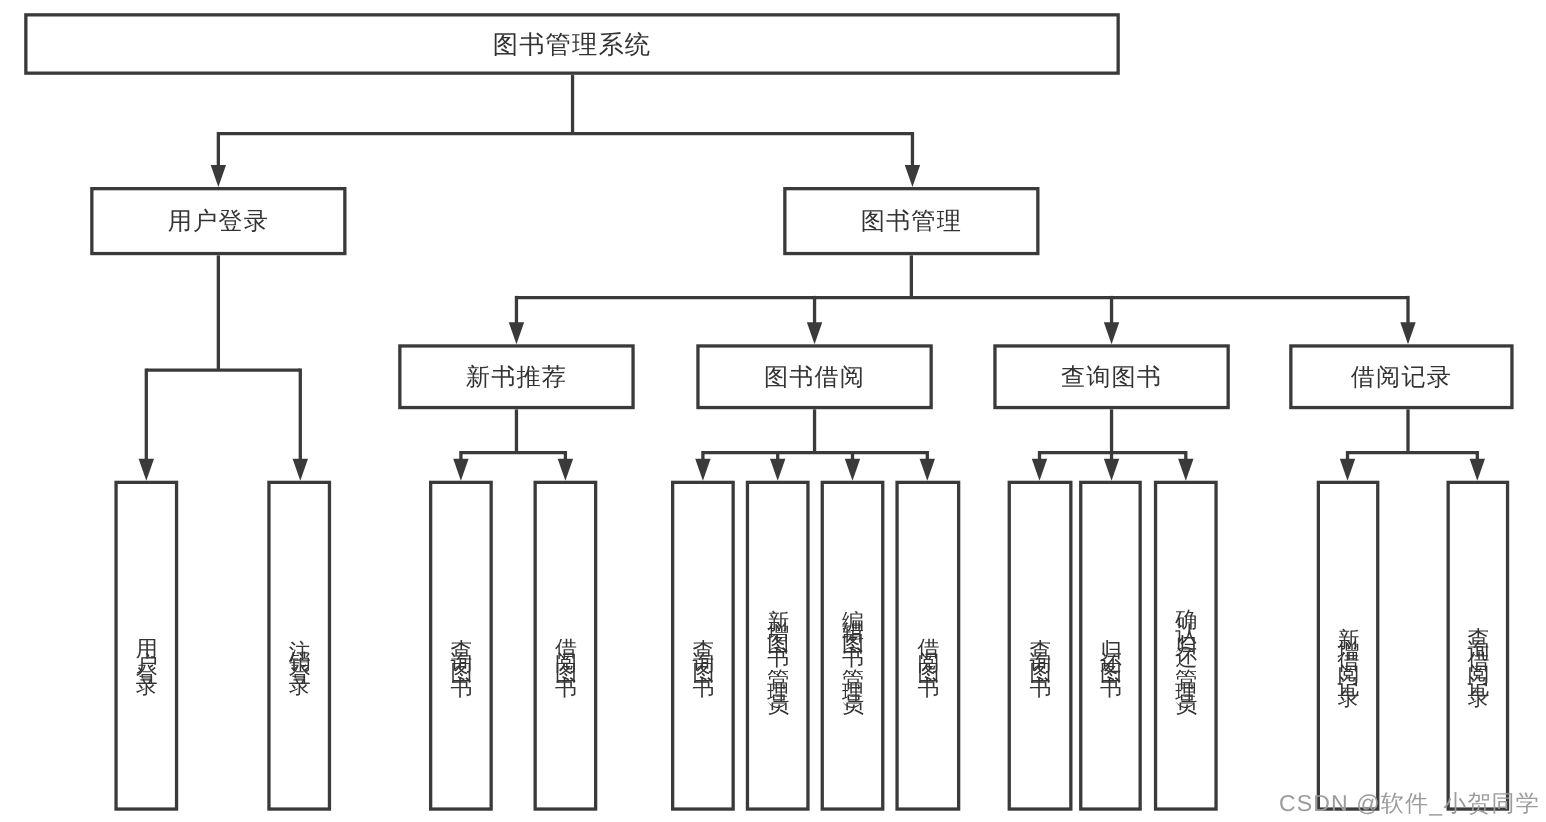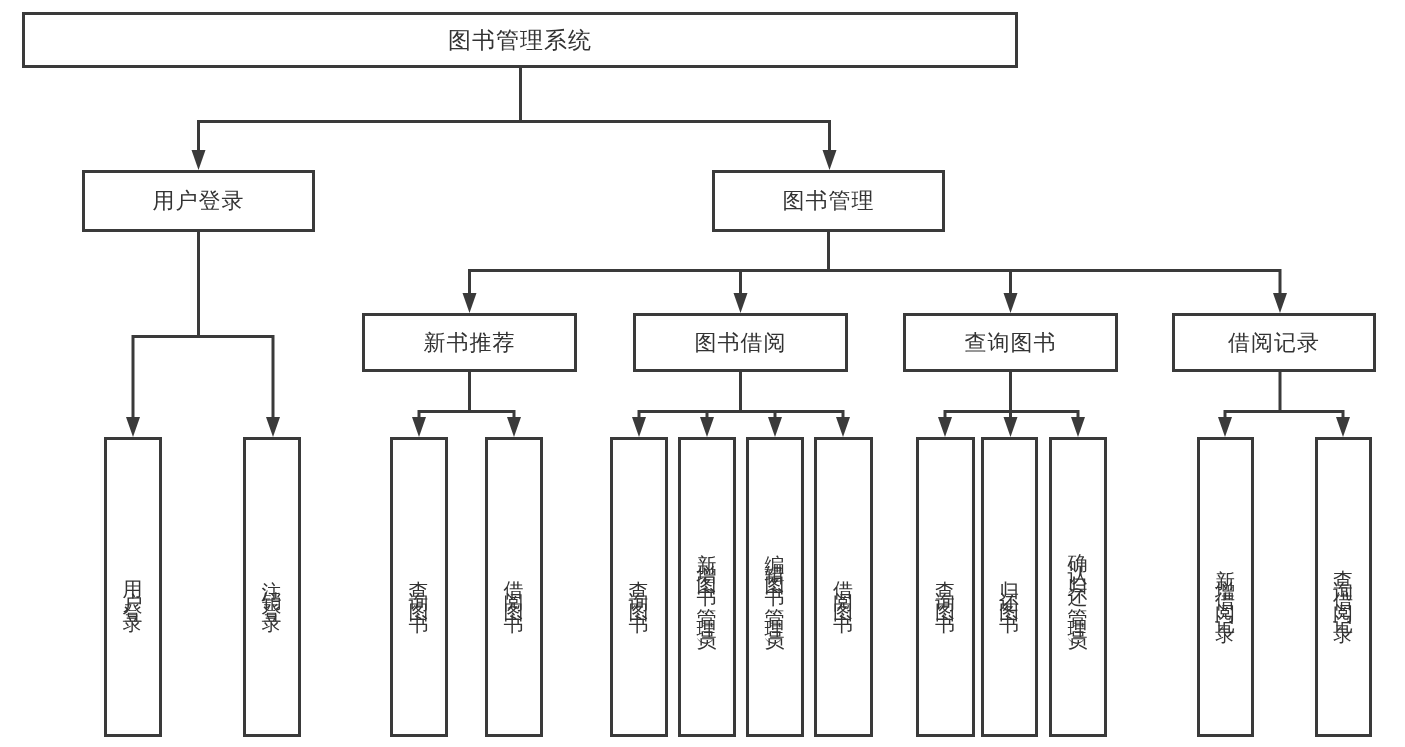--- a/index.html
+++ b/index.html
@@ -211,14 +211,15 @@
     <span class="vtext">确认归还（管理员）</span>
   </div>
 
   <div class="node leaf" id="n-leaf-br-add">
     <span class="vtext">新增借阅记录</span>
   </div>
   <div class="node leaf" id="n-leaf-br-query">
     <span class="vtext">查询借阅记录</span>
   </div>
 
+  <div class="watermark">CSDN @软件_小贺同学</div>
 
 </div>
 
 </body></html>

